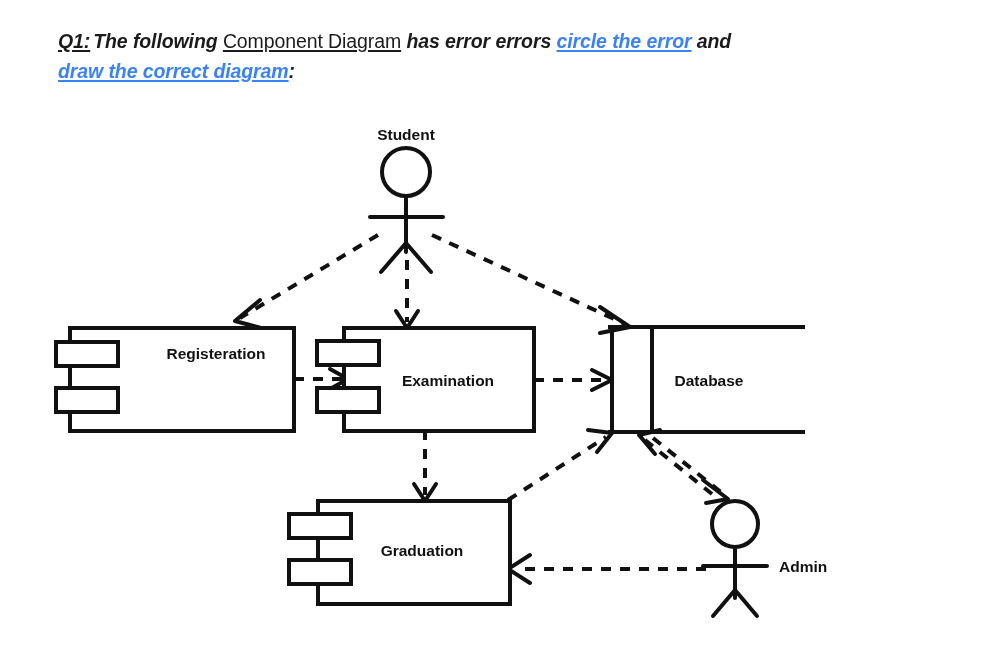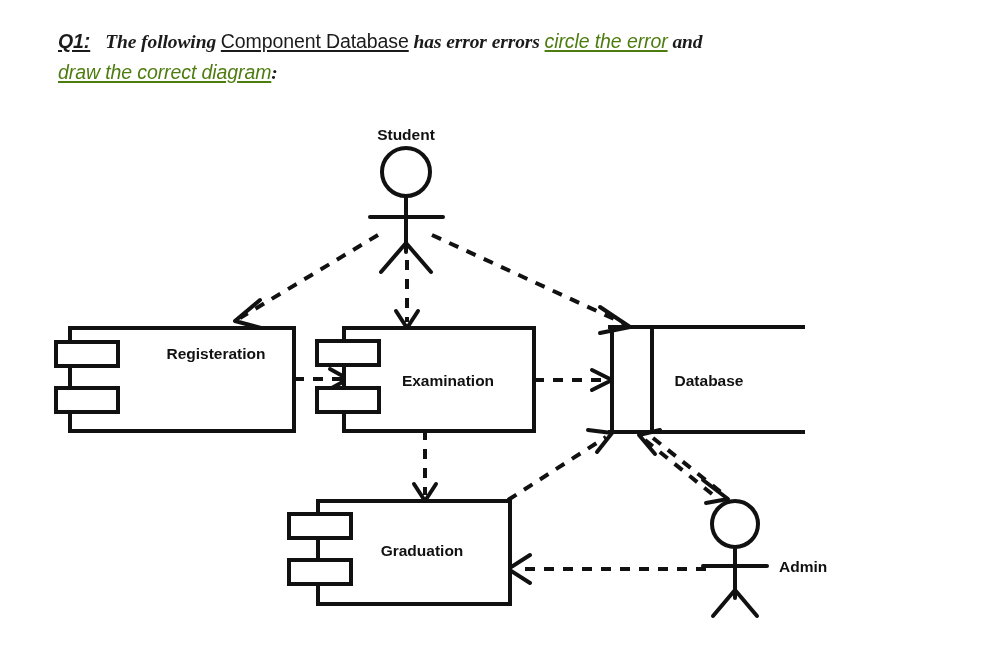--- a/index.html
+++ b/index.html
@@ -25,34 +25,34 @@
     font-weight: bold;
     font-style: italic;
     color: #1b1b1b;
     line-height: 1.55;
     letter-spacing: -0.1px;
   }
   .seg-q {
     text-decoration: underline;
     text-decoration-thickness: 2px;
     text-underline-offset: 2px;
-    margin-right: 15px;
-  }
-  .seg-plain { font-style: italic; font-family: Liberation Serif, serif; }
+    margin-right: 3px;
+  }
+  .seg-plain { font-style: italic; }
   .seg-underline-normal {
     font-style: normal;
     font-weight: normal;
     text-decoration: underline;
     text-decoration-thickness: 1.6px;
     text-underline-offset: 2px;
   }
   .seg-red {
-    color: #4d7c0f;
+    color: #3b82f6;
     font-style: italic;
-    font-weight: normal;
+    font-weight: bold;
     text-decoration: underline;
     text-decoration-thickness: 2.4px;
     text-underline-offset: 2px;
   }
 
   
   #diagram-canvas {
     position: absolute;
     left: 0;
     top: 100px;
@@ -107,21 +107,21 @@
     stroke: #111111;
     stroke-width: 4;
     stroke-linecap: round;
     stroke-linejoin: round;
   }
 </style>
 </head>
 <body>
 
 <div id="question-heading">
-  <span class="seg-q">Q1:</span><span class="seg-plain">The following </span><span class="seg-underline-normal">Component Database</span><span class="seg-plain"> has error errors </span><span class="seg-red">circle the error</span><span class="seg-plain"> and</span>
+  <span class="seg-q">Q1:</span><span class="seg-plain">The following </span><span class="seg-underline-normal">Component Diagram</span><span class="seg-plain"> has error errors </span><span class="seg-red">circle the error</span><span class="seg-plain"> and</span>
   <br>
   <span class="seg-red">draw the correct diagram</span><span class="seg-plain">:</span>
 </div>
 
 <div id="diagram-canvas">
 <svg id="diagram-svg" width="990" height="563" viewBox="0 0 990 563" xmlns="http://www.w3.org/2000/svg">
 
   <g>
     <line class="dep-line" x1="378" y1="135" x2="240" y2="218"></line>
     <path class="arrow-head" d="M 260 200 L 235 221 L 261 228"></path>

